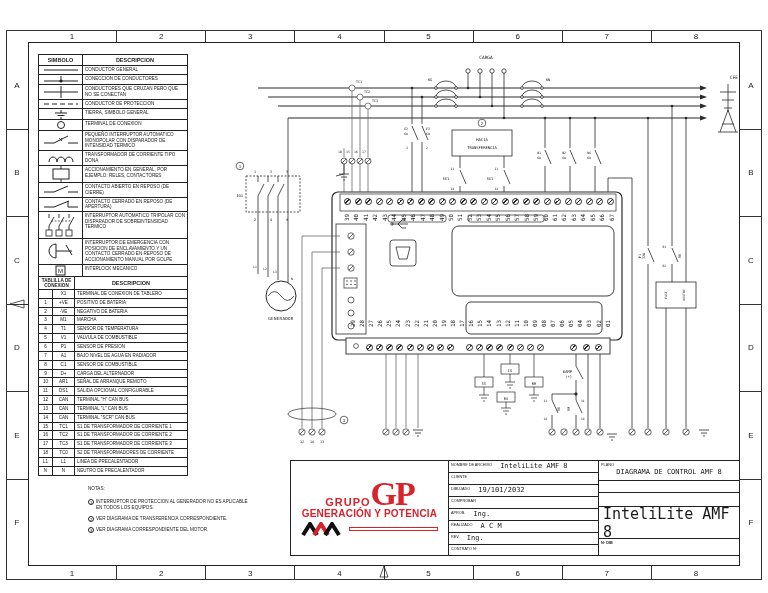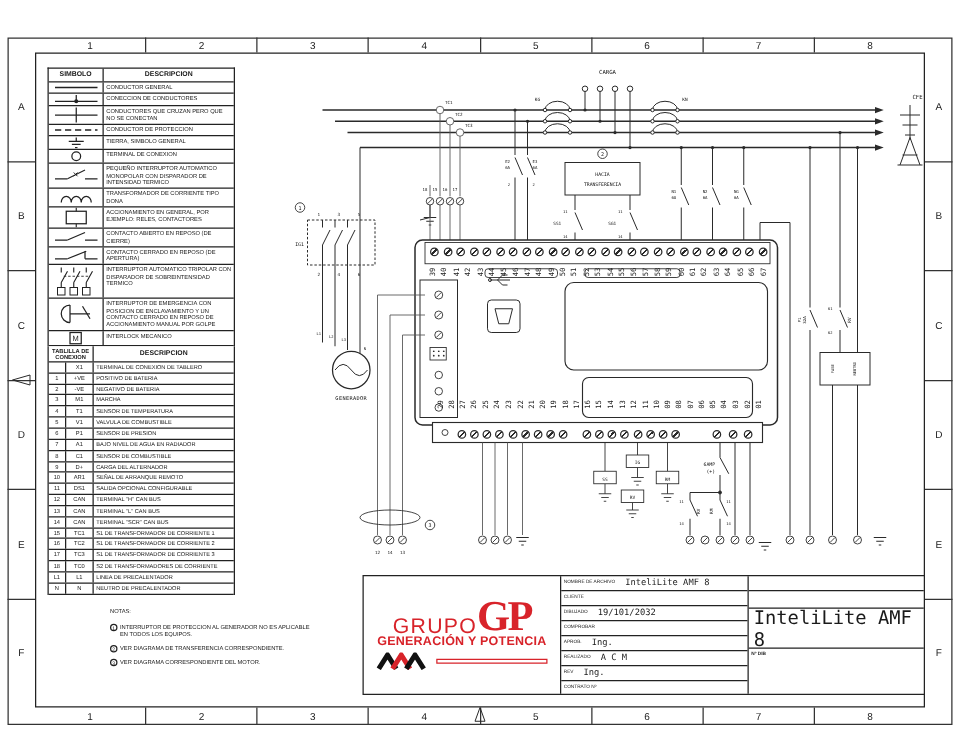--- a/index.html
+++ b/index.html
@@ -48,21 +48,21 @@
   .nmark { flex:none; width:6px; height:6px; border:0.7px solid #222; border-radius:50%;
            font-size:4px; line-height:5.5px; text-align:center; margin-right:2px; }
 
   
   .titleblock { left:290px; top:460px; width:450px; height:96px; border:1.2px solid #222;
                 display:flex; background:#fff; z-index:4; }
   .tb-logo { width:158px; border-right:1px solid #222; display:flex; flex-direction:column;
              align-items:center; justify-content:center; padding:4px 10px; }
   .logo-red { color:#d8232a; }
   .logo-top { display:flex; align-items:flex-end; line-height:0.8; }
-  .logo-grupo { font-size:17px; font-weight:normal; letter-spacing:1px; }
+  .logo-grupo { font-size:11px; font-weight:bold; letter-spacing:1px; }
   .logo-gp { font-size:34px; font-weight:900; letter-spacing:-2px;font-family:Liberation Serif, serif; }
   .logo-tag { font-size:10px; font-weight:bold; letter-spacing:0.2px; margin-top:1px; }
   .logo-mark { display:flex; align-items:center; width:100%; margin-top:3px; }
   .logo-bar { flex:1; height:4px; border:1px solid #d8232a; margin-left:4px; }
   .tb-fields { width:150px; border-right:1px solid #222; display:flex; flex-direction:column; }
   .tbrow { height:12px; border-bottom:1px solid #222; display:flex; align-items:flex-start; padding:1px 2px; }
   .tbrow:last-child { border-bottom:none; flex:1; }
   .tblabel { font-size:3.8px; text-transform:uppercase; padding-top:0.5px; }
   .tbval { font-family:"DejaVu Sans Mono", monospace; font-size:7px; margin-left:8px; line-height:1; margin-top:1px; }
   .tb-right { flex:1; display:flex; flex-direction:column; }
@@ -742,20 +742,24 @@
       <div class="tbrow">
       <span class="tblabel">REV</span>
       <span class="tbval">Ing.</span>
     </div>
       <div class="tbrow">
       <span class="tblabel">CONTRATO Nº</span>
       <span class="tbval"></span>
     </div>
     </div>
   <div class="tb-right">
+    <div class="tbr-plano">
+      <span class="tblabel">PLANO</span>
+      <div class="pl-val">DIAGRAMA DE CONTROL AMF 8</div>
+    </div>
     <div class="tbr-sp1"></div>
     <div class="tbr-sp2"></div>
     <div class="tbr-big">InteliLite AMF 8</div>
     <div class="tbr-dib">
       <span class="tblabel">Nº DIB</span>
     </div>
   </div>
 </div>
 
 <div class="abs screwrow sr-top">

